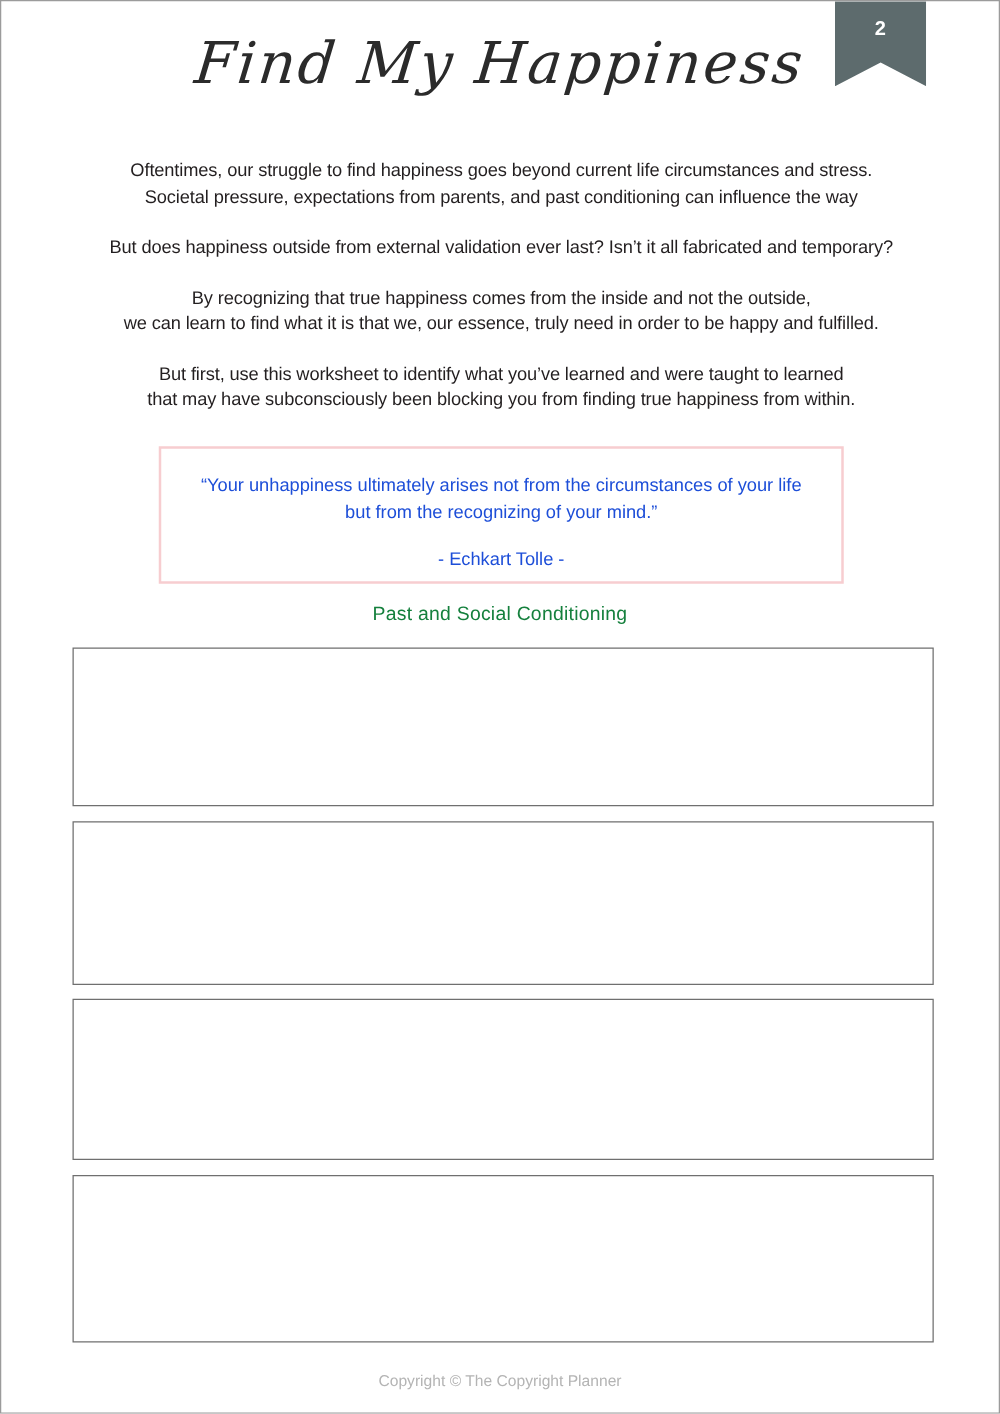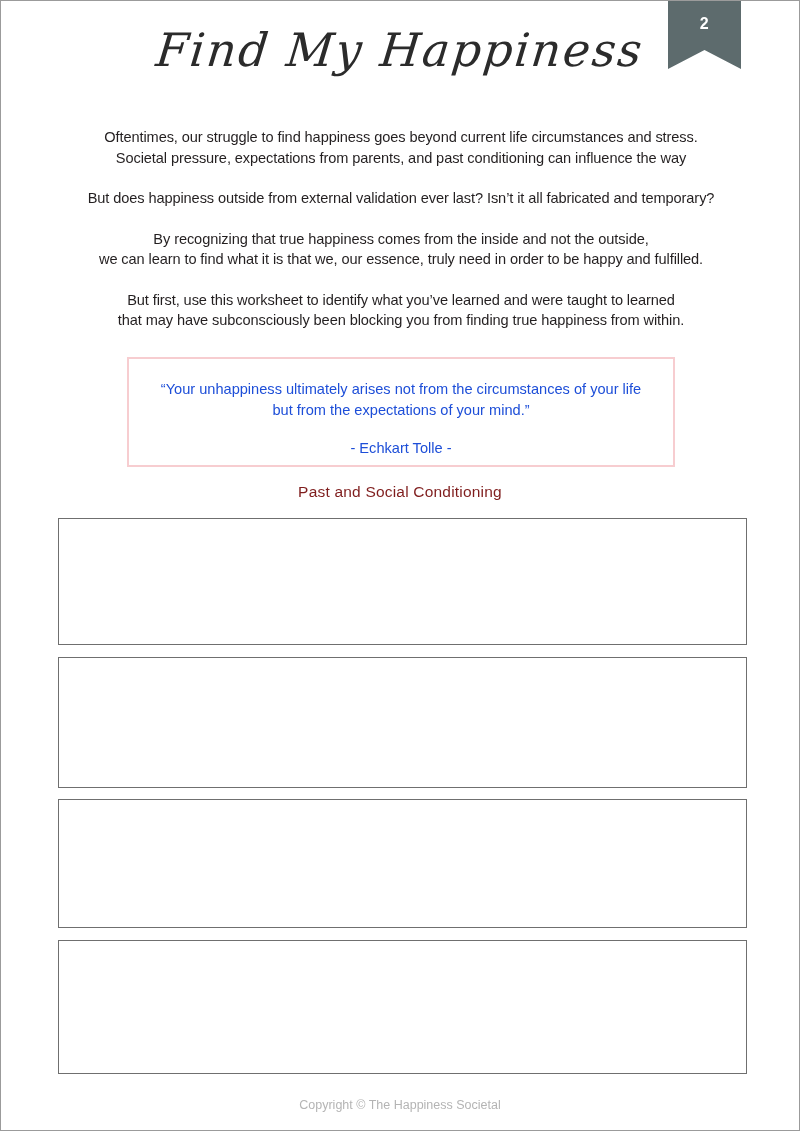--- a/index.html
+++ b/index.html
@@ -105,21 +105,21 @@
   }
 
   
   .section-heading {
     position: absolute;
     top: 482px;
     left: 0;
     width: 100%;
     text-align: center;
     font-size: 15.5px;
-    color: #7f1d1d;
+    color: #15803d;
     letter-spacing: 0.2px;
   }
 
   
   .write-box {
     position: absolute;
     left: 57px;
     width: 689px;
     border: 1.5px solid #6f6f6f;
     box-sizing: border-box;
@@ -167,27 +167,27 @@
     </p>
     <p>
       <span class="ln">But first, use this worksheet to identify what you’ve learned and were taught to learned</span>
       <span class="ln">that may have subconsciously been blocking you from finding true happiness from within.</span>
     </p>
   </div>
 
   <div class="quote-box">
     <div class="quote-text">
       <span class="ln">“Your unhappiness ultimately arises not from the circumstances of your life</span>
-      <span class="ln">but from the expectations of your mind.”</span>
+      <span class="ln">but from the recognizing of your mind.”</span>
     </div>
     <div class="quote-author">- Echkart Tolle -</div>
   </div>
 
   <div class="section-heading">Past and Social Conditioning</div>
 
   <div class="write-box write-box-1"></div>
   <div class="write-box write-box-2"></div>
   <div class="write-box write-box-3"></div>
   <div class="write-box write-box-4"></div>
 
-  <div class="footer">Copyright © The Happiness Societal</div>
+  <div class="footer">Copyright © The Copyright Planner</div>
 
 </div>
 
 </body></html>

